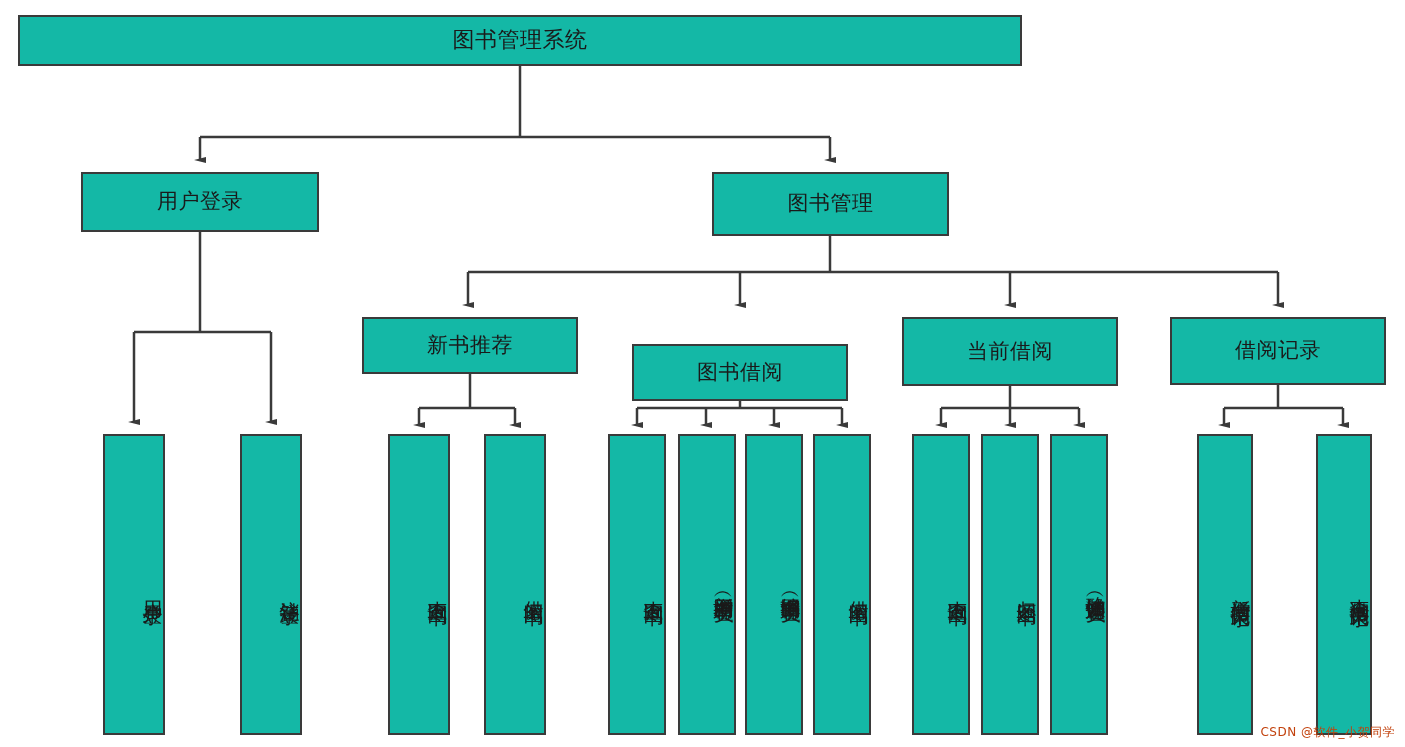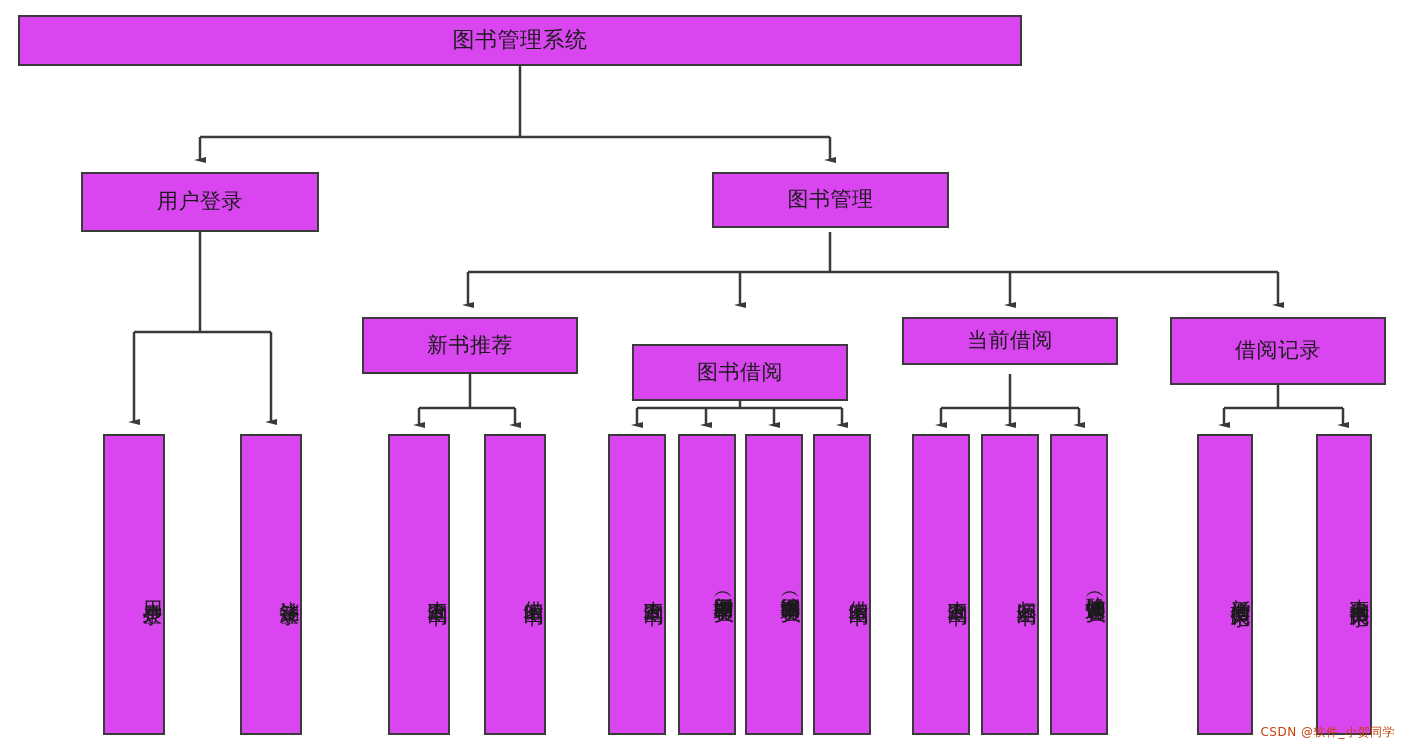--- a/index.html
+++ b/index.html
@@ -23,21 +23,21 @@
     position: absolute;
     left: 0;
     top: 0;
     width: 1405px;
     height: 747px;
     pointer-events: none;
   }
   .node {
     position: absolute;
     box-sizing: border-box;
-    background: #d946ef;
+    background: #14b8a6;
     border: 2px solid #3a3a3a;
     display: flex;
     align-items: center;
     justify-content: center;
     color: #1a1a1a;
   }
   .node.horizontal {
     font-size: 21px;
     line-height: 1.1;
     letter-spacing: 0.5px;
@@ -124,25 +124,25 @@
       <path d="M1278,374 L1278,408"></path>
       <path d="M1224,408 L1343,408"></path>
       <path d="M1224,408 L1224,425" marker-end="url(#arrowhead)"></path>
       <path d="M1343,408 L1343,425" marker-end="url(#arrowhead)"></path>
     </g>
   </svg>
 
   <div class="node horizontal root" style="left:18px; top:15px; width:1004px; height:51px;">图书管理系统</div>
 
   <div class="node horizontal" style="left:81px; top:172px; width:238px; height:60px;">用户登录</div>
-  <div class="node horizontal" style="left:712px; top:172px; width:237px; height:56px;">图书管理</div>
+  <div class="node horizontal" style="left:712px; top:172px; width:237px; height:64px;">图书管理</div>
 
   <div class="node horizontal" style="left:362px; top:317px; width:216px; height:57px;">新书推荐</div>
   <div class="node horizontal" style="left:632px; top:317px; width:216px; height:57px;margin-top:27px;">图书借阅</div>
-  <div class="node horizontal" style="left:902px; top:317px; width:216px; height:48px;">当前借阅</div>
+  <div class="node horizontal" style="left:902px; top:317px; width:216px; height:69px;">当前借阅</div>
   <div class="node horizontal" style="left:1170px; top:317px; width:216px; height:68px;">借阅记录</div>
 
   <div class="node vertical" style="left:103px; top:434px; width:62px; height:301px;">
     <span class="vlabel">用户登录</span>
   </div>
   <div class="node vertical" style="left:240px; top:434px; width:62px; height:301px;">
     <span class="vlabel">注销登录</span>
   </div>
 
   <div class="node vertical" style="left:388px; top:434px; width:62px; height:301px;">

